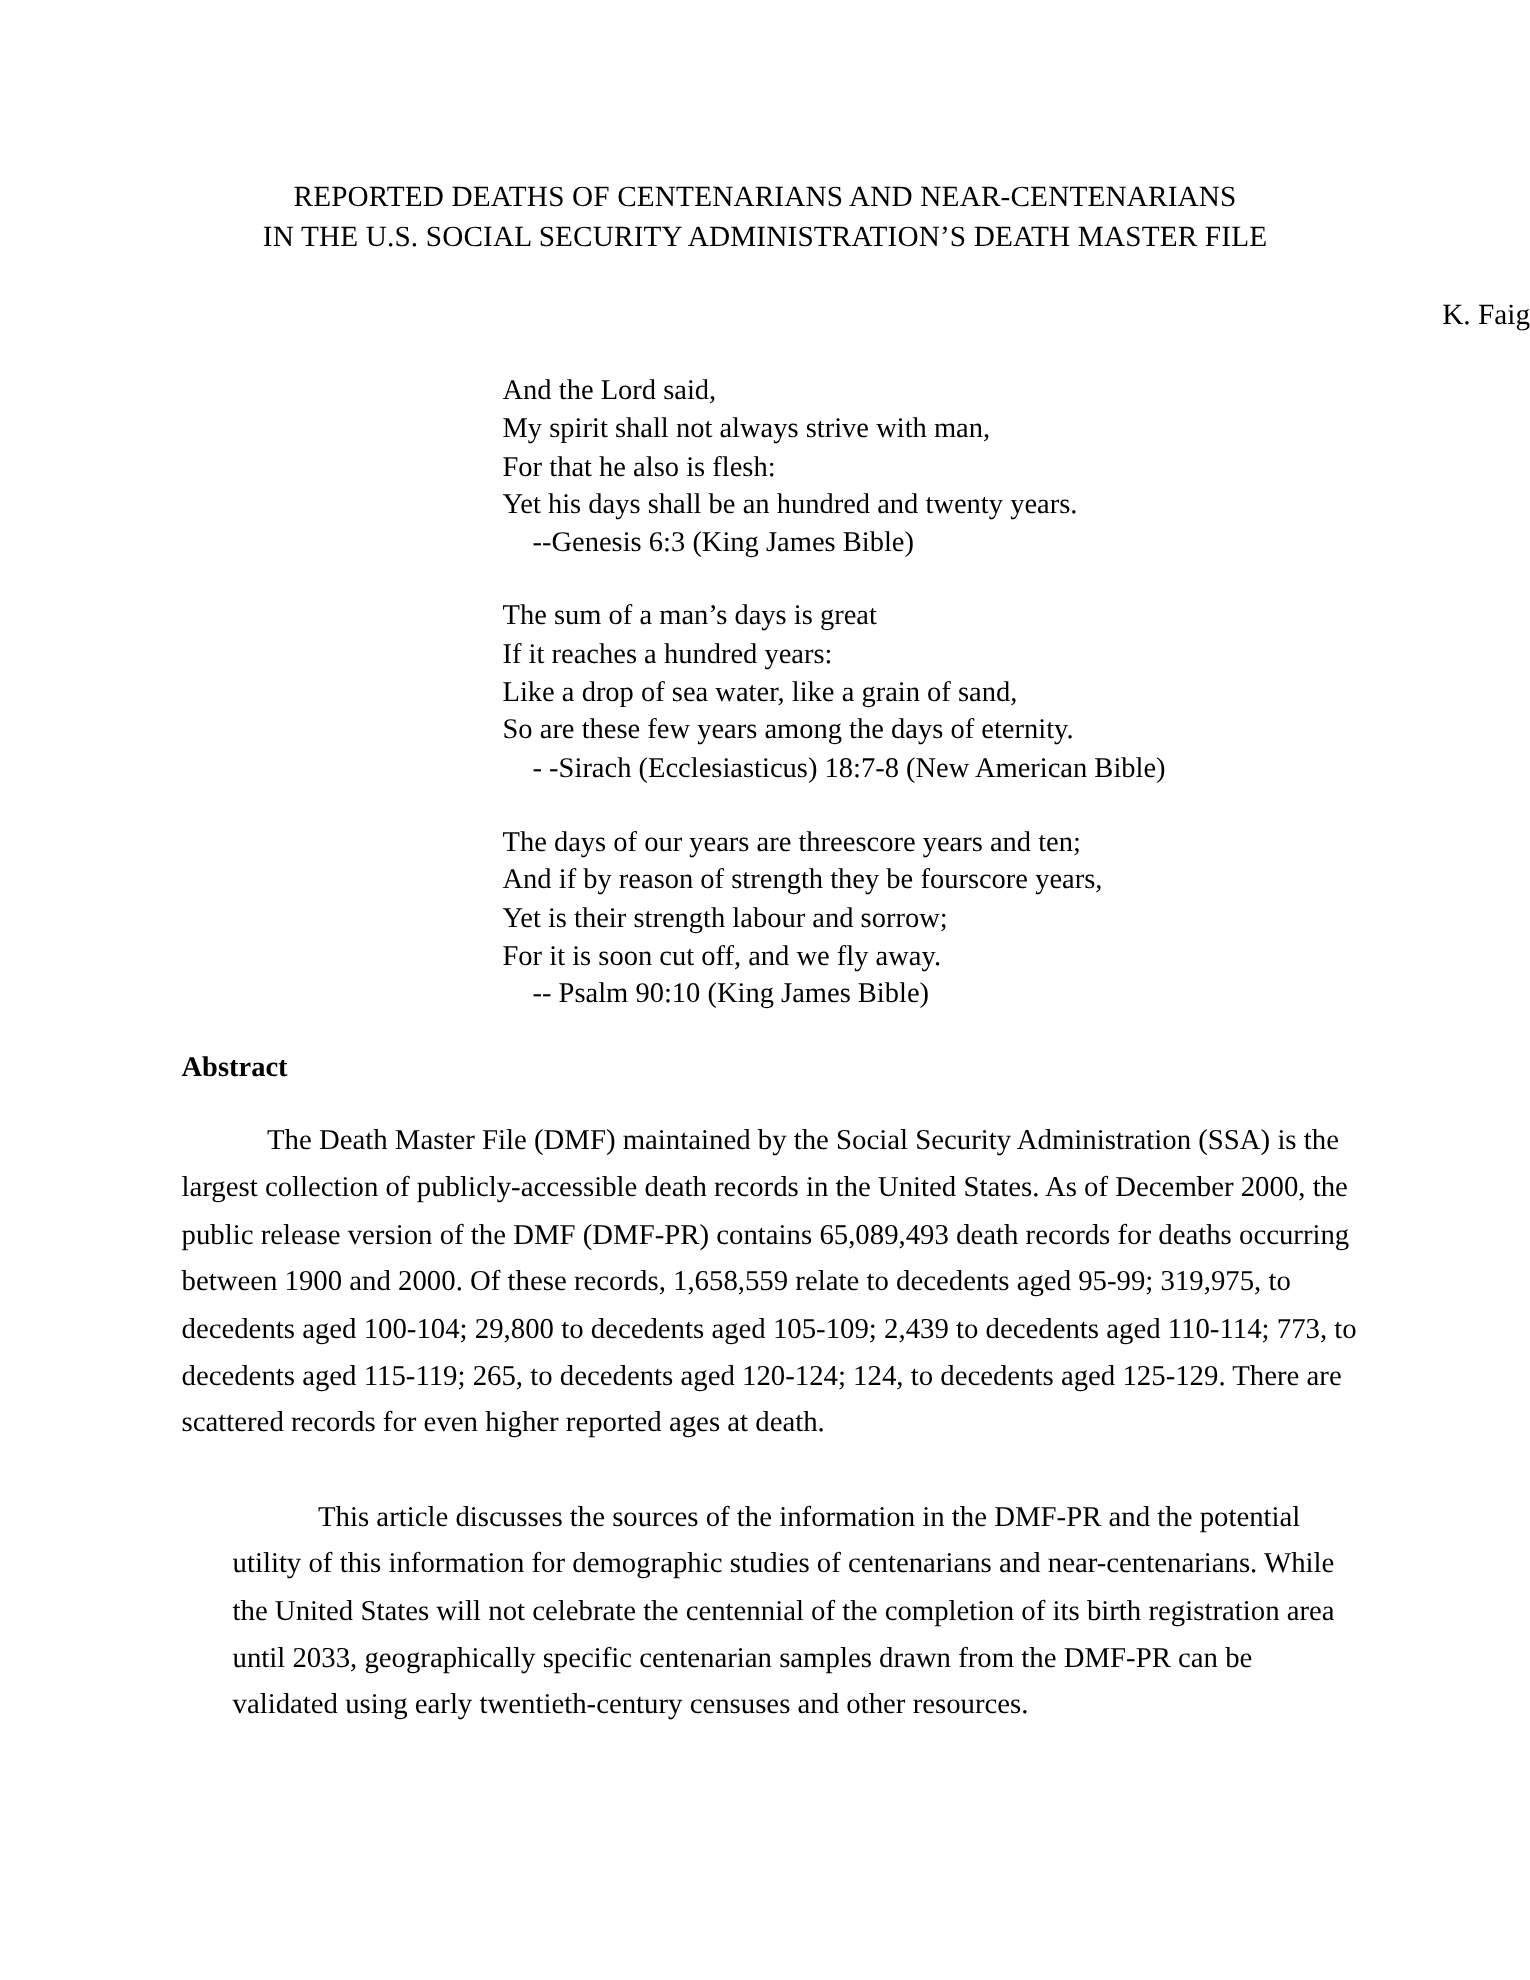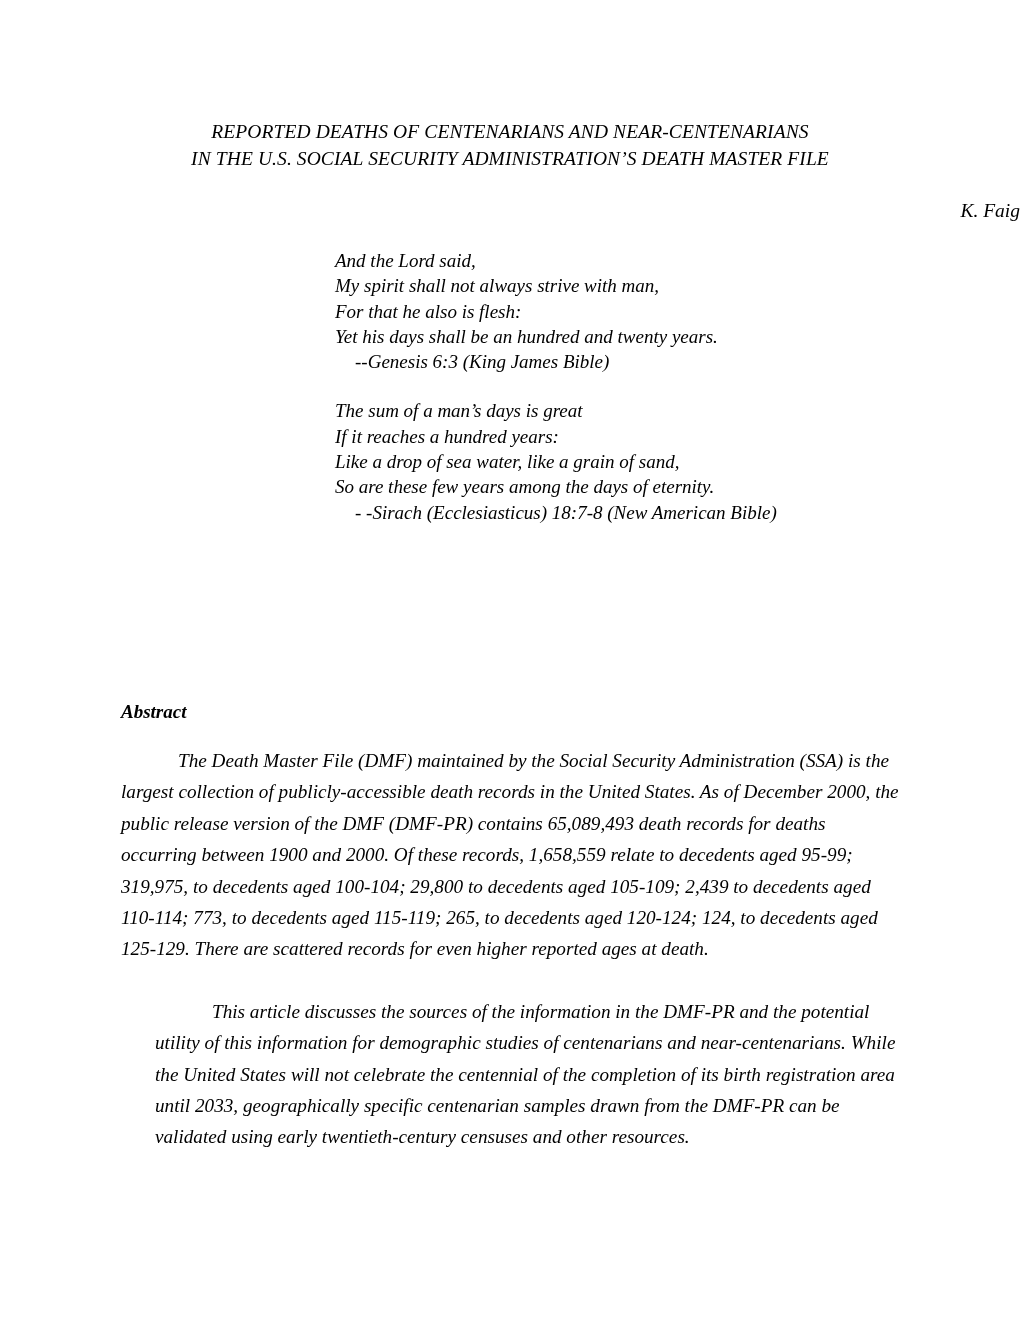--- a/index.html
+++ b/index.html
@@ -11,21 +11,20 @@
     font-family: "Liberation Serif", "DejaVu Serif", serif;
     color: #000000;
   }
   .page {
     position: relative;
     width: 1020px;
     height: 1320px;
     background: #ffffff;
     overflow: hidden;
     box-sizing: border-box;
-    font-style: italic;
   }
 
   
   .title-block {
     position: absolute;
     left: 0;
     top: 118px;
     width: 1020px;
     text-align: center;
   }
@@ -133,20 +132,27 @@
     </div>
 
     <div class="epigraph">
       <div class="verse">The sum of a man’s days is great
 If it reaches a hundred years:
 Like a drop of sea water, like a grain of sand,
 So are these few years among the days of eternity.</div>
       <div class="attribution">- -Sirach (Ecclesiasticus) 18:7-8 (New American Bible)</div>
     </div>
 
+    <div class="epigraph">
+      <div class="verse">The days of our years are threescore years and ten;
+And if by reason of strength they be fourscore years,
+Yet is their strength labour and sorrow;
+For it is soon cut off, and we fly away.</div>
+      <div class="attribution">-- Psalm 90:10 (King James Bible)</div>
+    </div>
 
   </div>
 
   <div class="abstract-heading">Abstract</div>
 
   <div class="abstract-body">
     <p class="para">The Death Master File (DMF) maintained by the Social Security Administration (SSA) is the largest collection of publicly-accessible death records in the United States. As of December 2000, the public release version of the DMF (DMF-PR) contains 65,089,493 death records for deaths occurring between 1900 and 2000. Of these records, 1,658,559 relate to decedents aged 95-99; 319,975, to decedents aged 100-104; 29,800 to decedents aged 105-109; 2,439 to decedents aged 110-114; 773, to decedents aged 115-119; 265, to decedents aged 120-124; 124, to decedents aged 125-129. There are scattered records for even higher reported ages at death.</p>
     <p class="para">This article discusses the sources of the information in the DMF-PR and the potential utility of this information for demographic studies of centenarians and near-centenarians. While the United States will not celebrate the centennial of the completion of its birth registration area until 2033, geographically specific centenarian samples drawn from the DMF-PR can be validated using early twentieth-century censuses and other resources.</p>
   </div>
 

